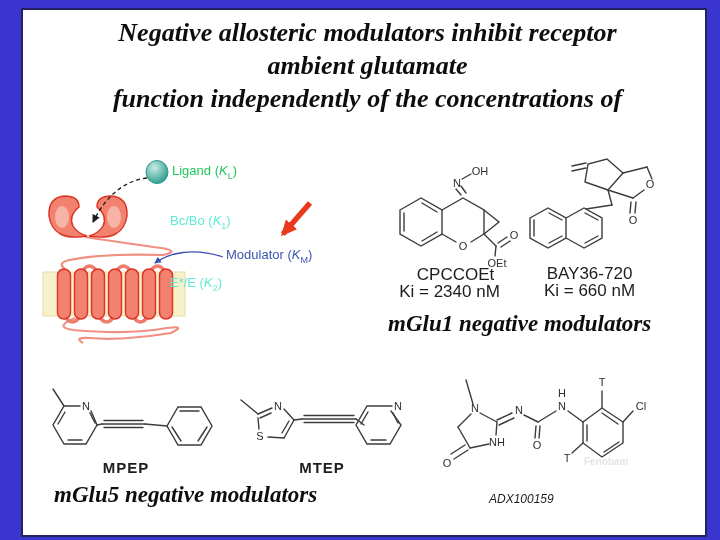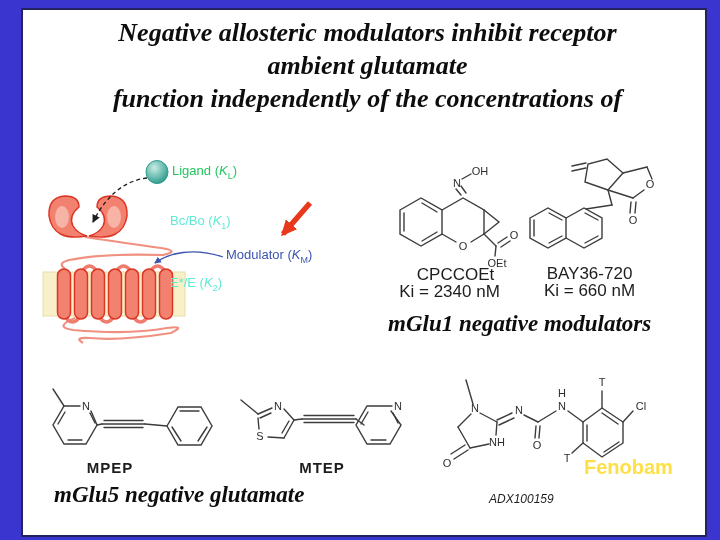--- a/index.html
+++ b/index.html
@@ -12,21 +12,21 @@
          font:italic bold 26px/33px "Liberation Serif",serif}
   .rlabel{font-size:13px;white-space:nowrap}
   .rlabel .kk{font-style:italic}
   .rlabel sub{font-size:9px}
   .c-teal{color:#22c55e}
   .c-red{color:#5eead4}
   .c-blue{color:#3c55b0}
   .glucap{font:italic bold 23px "Liberation Serif",serif;color:#0d0d0d;white-space:nowrap}
   .cname,.cki{font-size:17px;color:#1d1d1d;text-align:center;width:135px;white-space:nowrap}
   .sname{font-size:15px;font-weight:bold;color:#1d1d1d;text-align:center;width:130px;letter-spacing:1px}
-  .fname{font-size:20px;font-weight:bold;color:#fde047;white-space:nowrap}
+  .fname{font-size:10px;font-weight:bold;color:#e5e5e5;white-space:nowrap}
   .code{font-style:italic;font-size:12px;color:#1d1d1d;white-space:nowrap}
   svg .bond{stroke:#3c3c3c;stroke-width:1.4;fill:none;stroke-linecap:round}
   svg .atom{font-size:11px;fill:#2e2e2e;font-family:"Liberation Sans",sans-serif}
   svg .sq{stroke:#f09080;stroke-width:2.2;fill:none}
 </style>
 </head>
 <body>
 
 <div id="content"></div>
 
@@ -210,23 +210,23 @@
     <path d="M153,33 L163,47 L152,66 L129,66 L118,47 L129,28 L154,28"></path>
     <line x1="133" y1="62" x2="148" y2="62"></line>
       <line x1="123" y1="46" x2="130" y2="34"></line>
       <line x1="155" y1="35" x2="160" y2="45"></line>
   </g>
   <text class="atom" x="40" y="32" text-anchor="middle">N</text>
   <text class="atom" x="22" y="62" text-anchor="middle">S</text>
   <text class="atom" x="160" y="32" text-anchor="middle">N</text>
 </svg>
 
-<div class="abs sname" style="left:45px;top:459px">MPEP</div>
+<div class="abs sname" style="left:61px;top:459px">MPEP</div>
 <div class="abs sname" style="left:257px;top:459px">MTEP</div>
-<div class="abs glucap" style="left:54px;top:482px">mGlu5 negative glutamate</div>
+<div class="abs glucap" style="left:54px;top:482px">mGlu5 negative modulators</div>
 
 <svg class="abs" style="left:435px;top:363px" width="230" height="120" viewBox="0 0 230 120">
   <g class="bond">
 
     <line x1="31" y1="17" x2="38" y2="41"></line>
 
     <line x1="45" y1="50" x2="62" y2="59"></line>
     <line x1="62" y1="59" x2="61" y2="72"></line>
     <line x1="54" y1="81" x2="35" y2="85"></line>
     <line x1="35" y1="85" x2="23" y2="64"></line>

